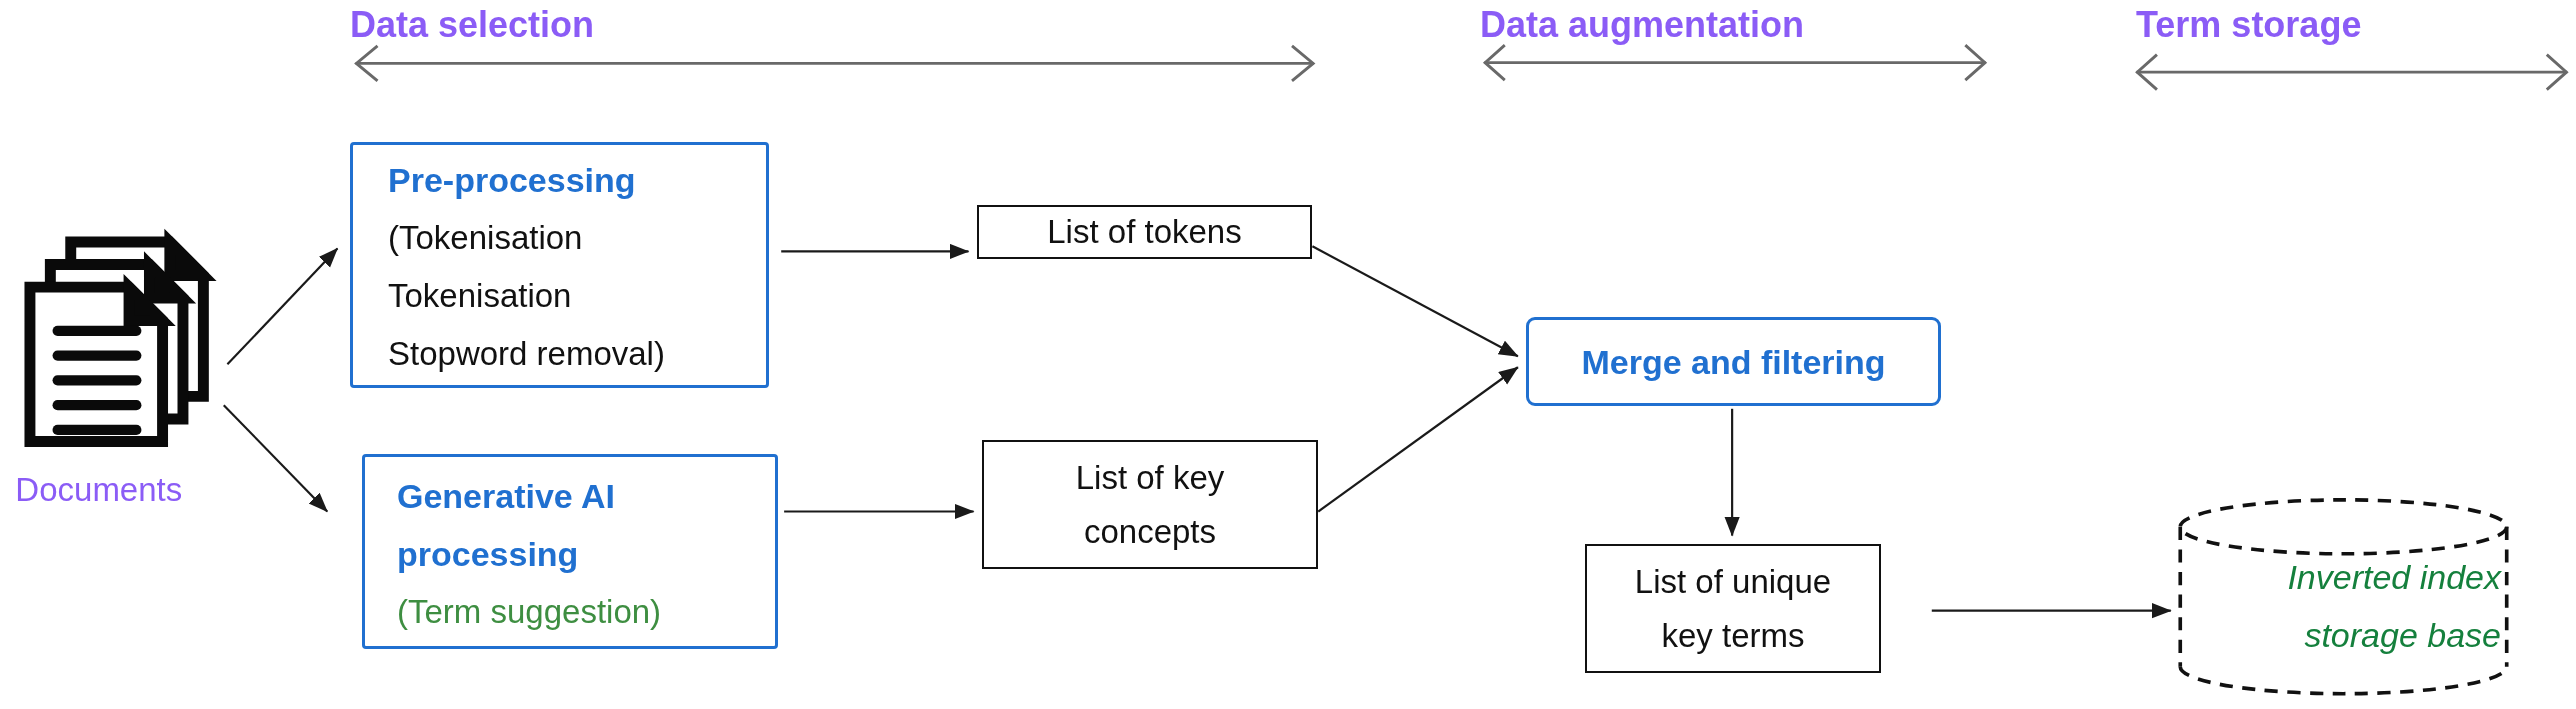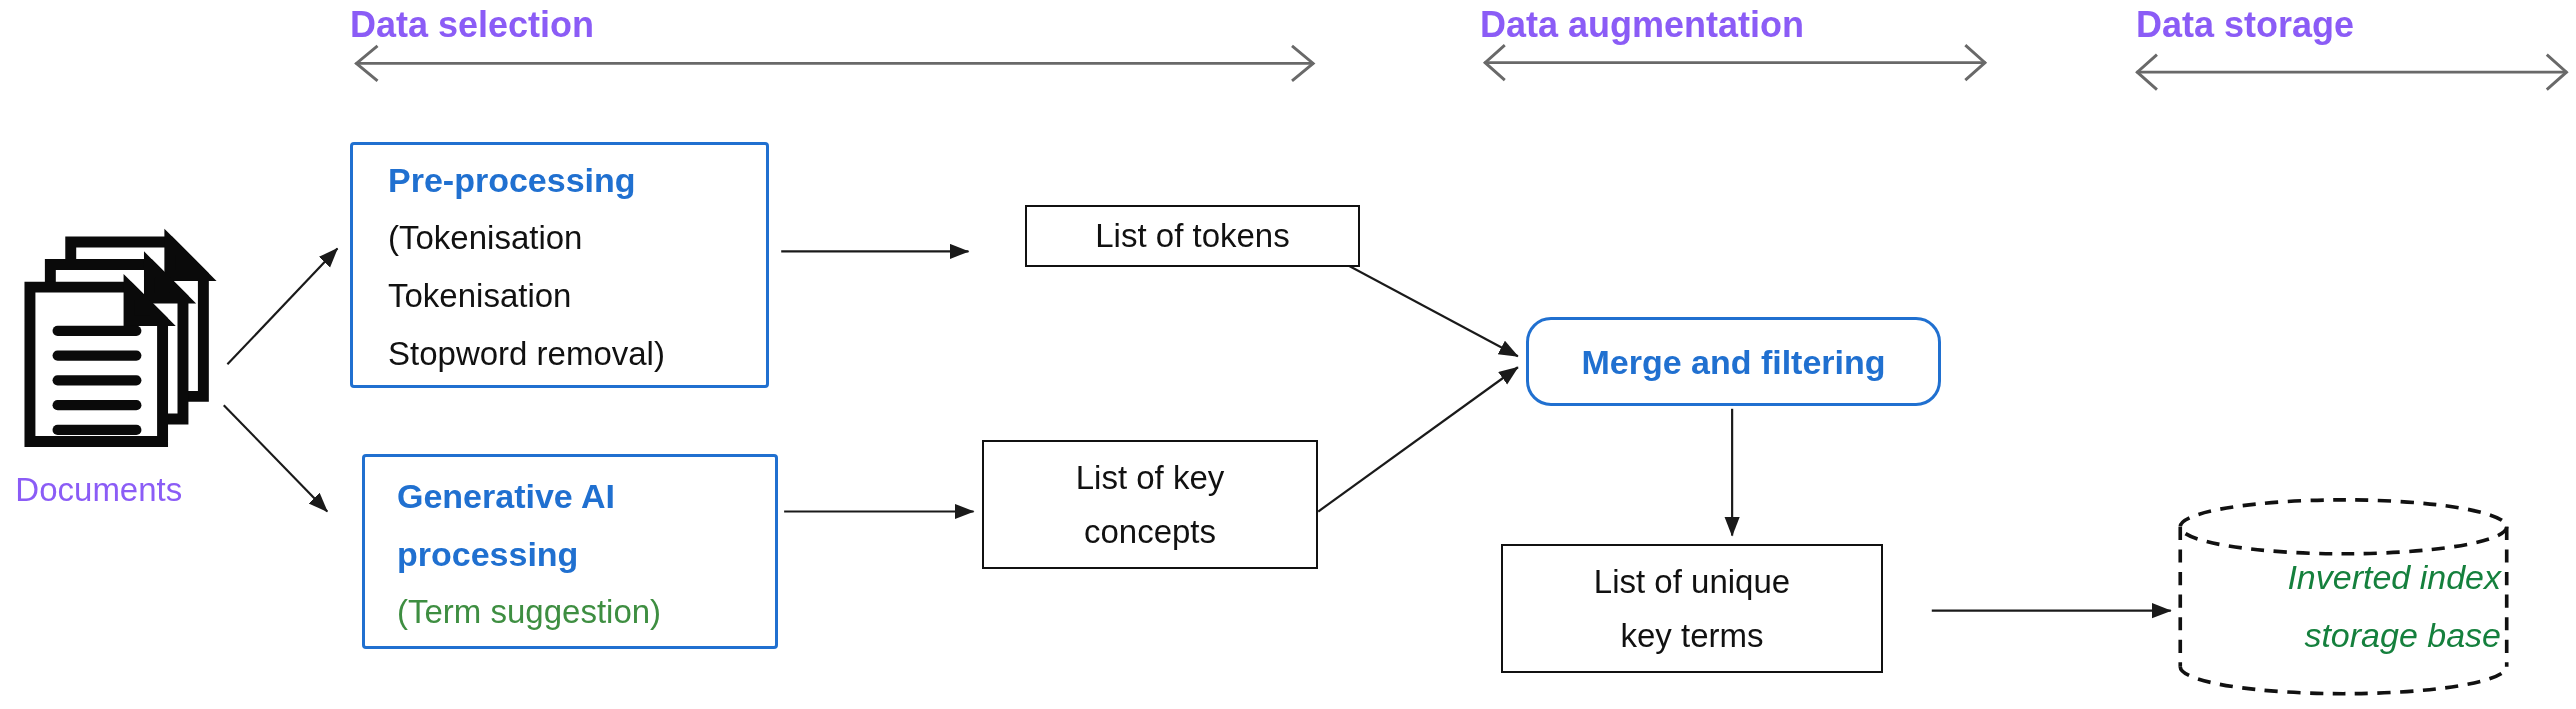--- a/index.html
+++ b/index.html
@@ -71,26 +71,26 @@
     color: #111111;
     font-size: 33px;
     line-height: 54px;
     display: block;
   }
   #pre-box { left: 350px; top: 142px; width: 419px; height: 246px; padding: 5.8px 0 0 35px; }
   #gen-box { left: 362px; top: 454px; width: 416px; height: 195px; padding: 10.2px 0 0 32px; }
   #merge-box {
     left: 1526px; top: 317px; width: 415px; height: 89px;
     display: flex; align-items: center; justify-content: center;
-    border-radius: 25px;
+    border-radius: 9px;
   }
   #merge-box .blue-title { line-height: 1; }
-  #tokens-box   { left: 1025px; top: 205px; width: 335px; height: 62px; }
+  #tokens-box   { left: 977px; top: 205px; width: 335px; height: 54px; }
   #concepts-box { left: 982px; top: 440px; width: 336px; height: 129px; }
-  #unique-box   { left: 1501px; top: 544px; width: 382px; height: 129px; }
+  #unique-box   { left: 1585px; top: 544px; width: 296px; height: 129px; }
   #storage-text {
     position: absolute;
     left: 2187px; top: 548px; width: 314px;
     text-align: right;
     font-style: italic;
     font-size: 34px;
     line-height: 58px;
     color: #15803d;
   }
   #storage-text span { display: block; }
@@ -163,21 +163,21 @@
       <line x1="1075" y1="702" x2="1335" y2="702" marker-end="url(#ah)"></line>
       <line x1="1800" y1="338" x2="2082" y2="489" marker-end="url(#ah)"></line>
       <line x1="1808" y1="702" x2="2082" y2="504" marker-end="url(#ah)"></line>
       <line x1="2376" y1="561" x2="2376" y2="735" marker-end="url(#ah)"></line>
       <line x1="2650" y1="838" x2="2978" y2="838" marker-end="url(#ah)"></line>
     </g>
   </svg>
 
   <div class="phase-header" id="hdr-selection">Data selection</div>
   <div class="phase-header" id="hdr-augmentation">Data augmentation</div>
-  <div class="phase-header" id="hdr-storage">Data storage</div>
+  <div class="phase-header" id="hdr-storage">Term storage</div>
 
   <div id="documents-label">Documents</div>
 
   <div class="blue-box" id="pre-box">
     <span class="blue-title">Pre-processing</span>
     <span class="plain-line">(Tokenisation</span>
     <span class="plain-line">Tokenisation</span>
     <span class="plain-line">Stopword removal)</span>
   </div>
 

